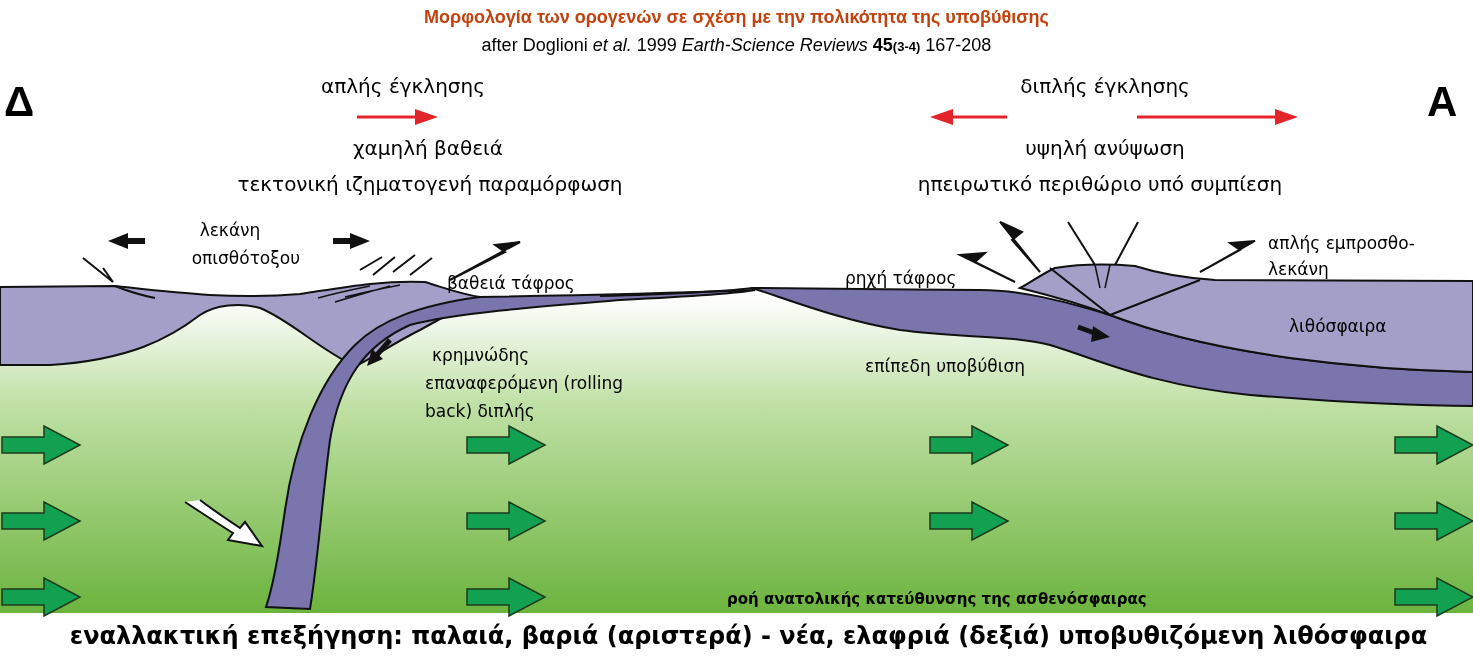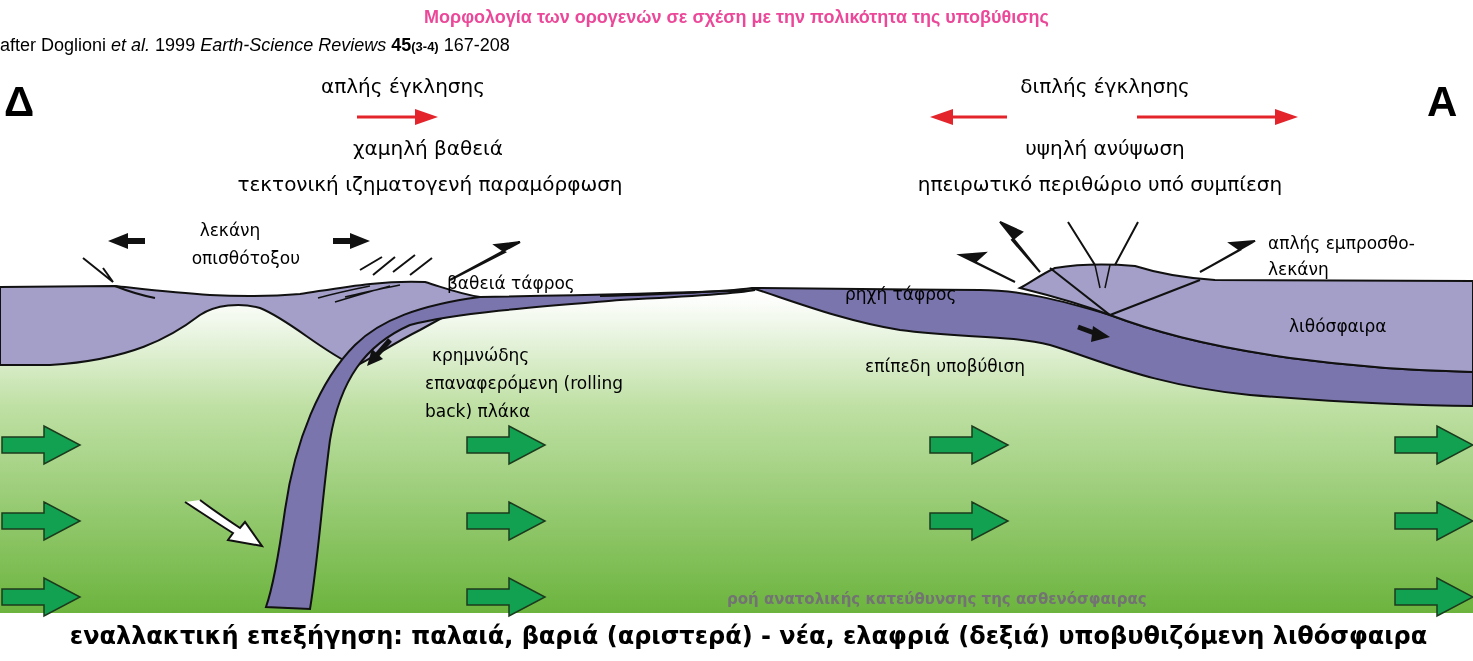--- a/index.html
+++ b/index.html
@@ -1,29 +1,29 @@
 <!DOCTYPE html>
 <html><head>
 <meta charset="utf-8">
 <style>
   html, body { margin: 0; padding: 0; background: #ffffff; }
   body { width: 1473px; height: 661px; position: relative; overflow: hidden; font-family: "DejaVu Sans", sans-serif; }
   .abs { position: absolute; white-space: nowrap; }
-  .title { left: 0; width: 1473px; text-align: center; top: 7px; font-family: "Liberation Sans", sans-serif; font-weight: bold; font-size: 18px; color: #ec4899; }
-  .subtitle { left: 0; width: 1473px; top: 35px; font-family: "Liberation Sans", sans-serif; font-size: 18px; color: #000; }
+  .title { left: 0; width: 1473px; text-align: center; top: 7px; font-family: "Liberation Sans", sans-serif; font-weight: bold; font-size: 18px; color: #c2410c; }
+  .subtitle { left: 0; width: 1473px; text-align: center; top: 35px; font-family: "Liberation Sans", sans-serif; font-size: 18px; color: #000; }
   .subtitle i { font-style: italic; }
   .subtitle b { font-weight: bold; }
   .subtitle b small { font-size: 13px; }
   .dir { font-family: "Liberation Sans", sans-serif; font-weight: bold; font-size: 42px; color: #000; top: 78px; }
   .lbl { font-size: 20px; color: #000; }
   .lbl-sm { font-size: 17px; color: #000; }
   .center { text-align: center; }
   svg.diagram { position: absolute; left: 0; top: 0; }
   .footer { left: 12px; width: 1473px; text-align: center; top: 622px; font-weight: bold; font-size: 24px; color: #000; }
-  .flow { font-weight: bold; font-size: 15px; color: #737373; top: 590px; left: 727px; }
+  .flow { font-weight: bold; font-size: 15px; color: #000000; top: 590px; left: 727px; }
 </style>
 </head>
 <body>
 
 <svg class="diagram" width="1473" height="661" viewBox="0 0 1473 661">
   <defs>
     <linearGradient id="mantleGrad" x1="0" y1="0" x2="0" y2="1">
       <stop offset="0" stop-color="#ffffff"></stop>
       <stop offset="0.08" stop-color="#f1f8ec"></stop>
       <stop offset="0.35" stop-color="#bfe0a4"></stop>
@@ -116,26 +116,26 @@
 <div class="abs dir" style="left:1427px;">A</div>
 
 <div class="abs lbl center" style="left:263px; width:280px; top:74px;">απλής έγκλησης</div>
 <div class="abs lbl center" style="left:263px; width:330px; top:136px;">χαμηλή βαθειά</div>
 <div class="abs lbl center" style="left:160px; width:540px; top:172px;">τεκτονική ιζηματογενή παραμόρφωση</div>
 <div class="abs lbl-sm center" style="left:160px; width:140px; top:220px;">λεκάνη</div>
 <div class="abs lbl-sm center" style="left:160px; width:140px; top:248px;text-align:right;">οπισθότοξου</div>
 <div class="abs lbl-sm" style="left:447px; top:273px;">βαθειά τάφρος</div>
 <div class="abs lbl-sm" style="left:432px; top:345px;">κρημνώδης</div>
 <div class="abs lbl-sm" style="left:425px; top:373px;">επαναφερόμενη (rolling</div>
-<div class="abs lbl-sm" style="left:425px; top:401px;">back) πλάκα</div>
+<div class="abs lbl-sm" style="left:425px; top:401px;">back) διπλής</div>
 
 <div class="abs lbl center" style="left:960px; width:290px; top:74px;">διπλής έγκλησης</div>
 <div class="abs lbl center" style="left:960px; width:290px; top:136px;">υψηλή ανύψωση</div>
 <div class="abs lbl center" style="left:860px; width:480px; top:172px;">ηπειρωτικό περιθώριο υπό συμπίεση</div>
-<div class="abs lbl-sm" style="left:845px; top:284px;">ρηχή τάφρος</div>
+<div class="abs lbl-sm" style="left:845px; top:268px;">ρηχή τάφρος</div>
 <div class="abs lbl-sm" style="left:1268px; top:233px;">απλής εμπροσθο-</div>
 <div class="abs lbl-sm" style="left:1268px; top:259px;">λεκάνη</div>
 <div class="abs lbl-sm" style="left:1289px; top:316px;">λιθόσφαιρα</div>
 <div class="abs lbl-sm" style="left:865px; top:356px;">επίπεδη υποβύθιση</div>
 
 <div class="abs flow">ροή ανατολικής κατεύθυνσης της ασθενόσφαιρας</div>
 
 <div class="abs footer">εναλλακτική επεξήγηση: παλαιά, βαριά (αριστερά) - νέα, ελαφριά (δεξιά) υποβυθιζόμενη λιθόσφαιρα</div>
 
 </body></html>

